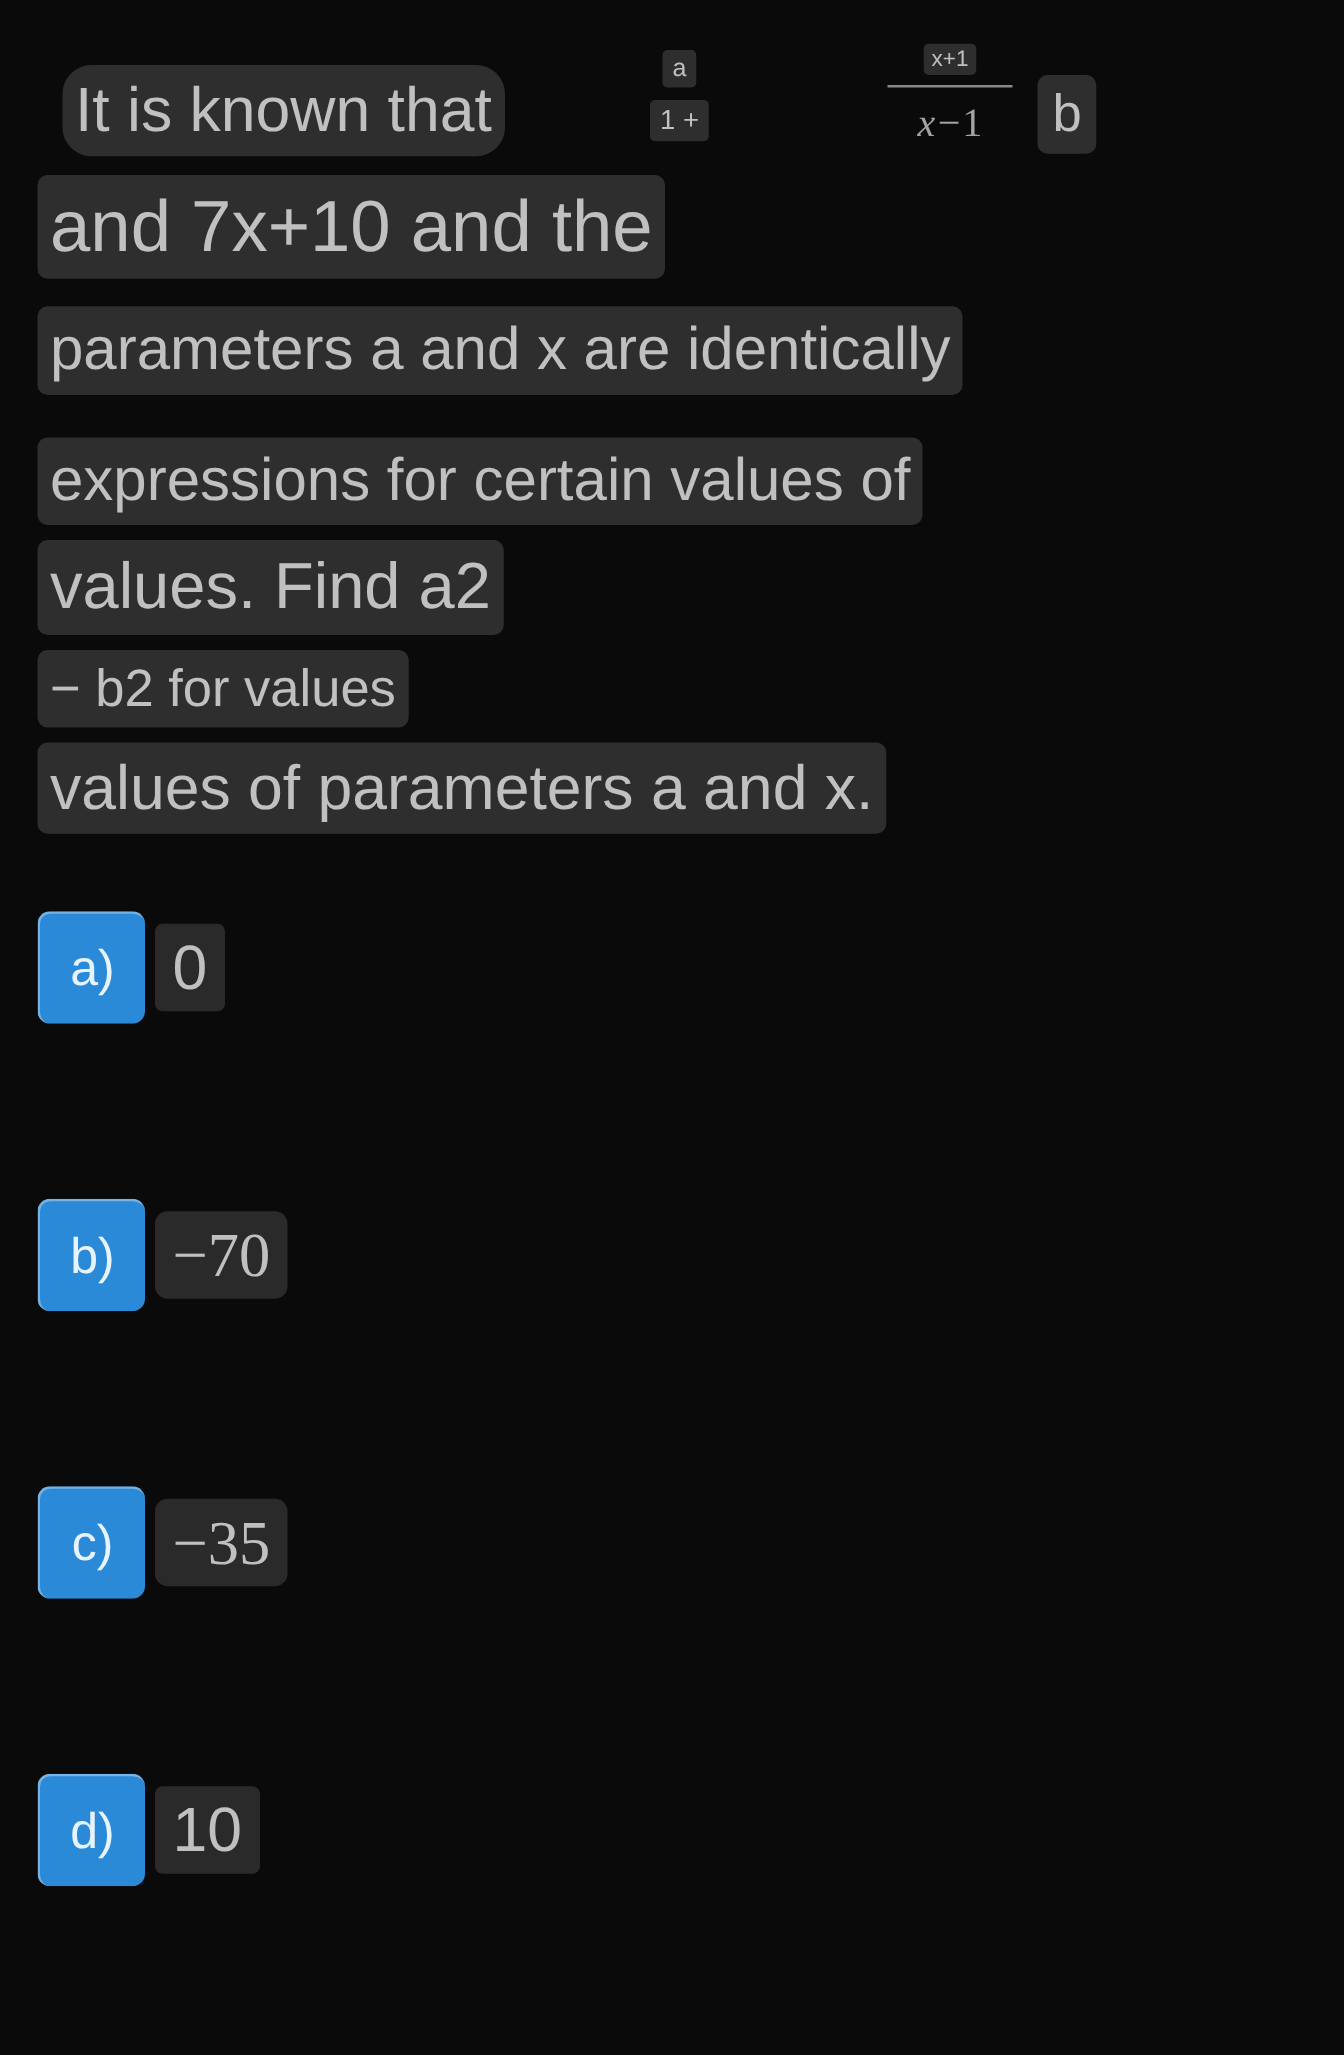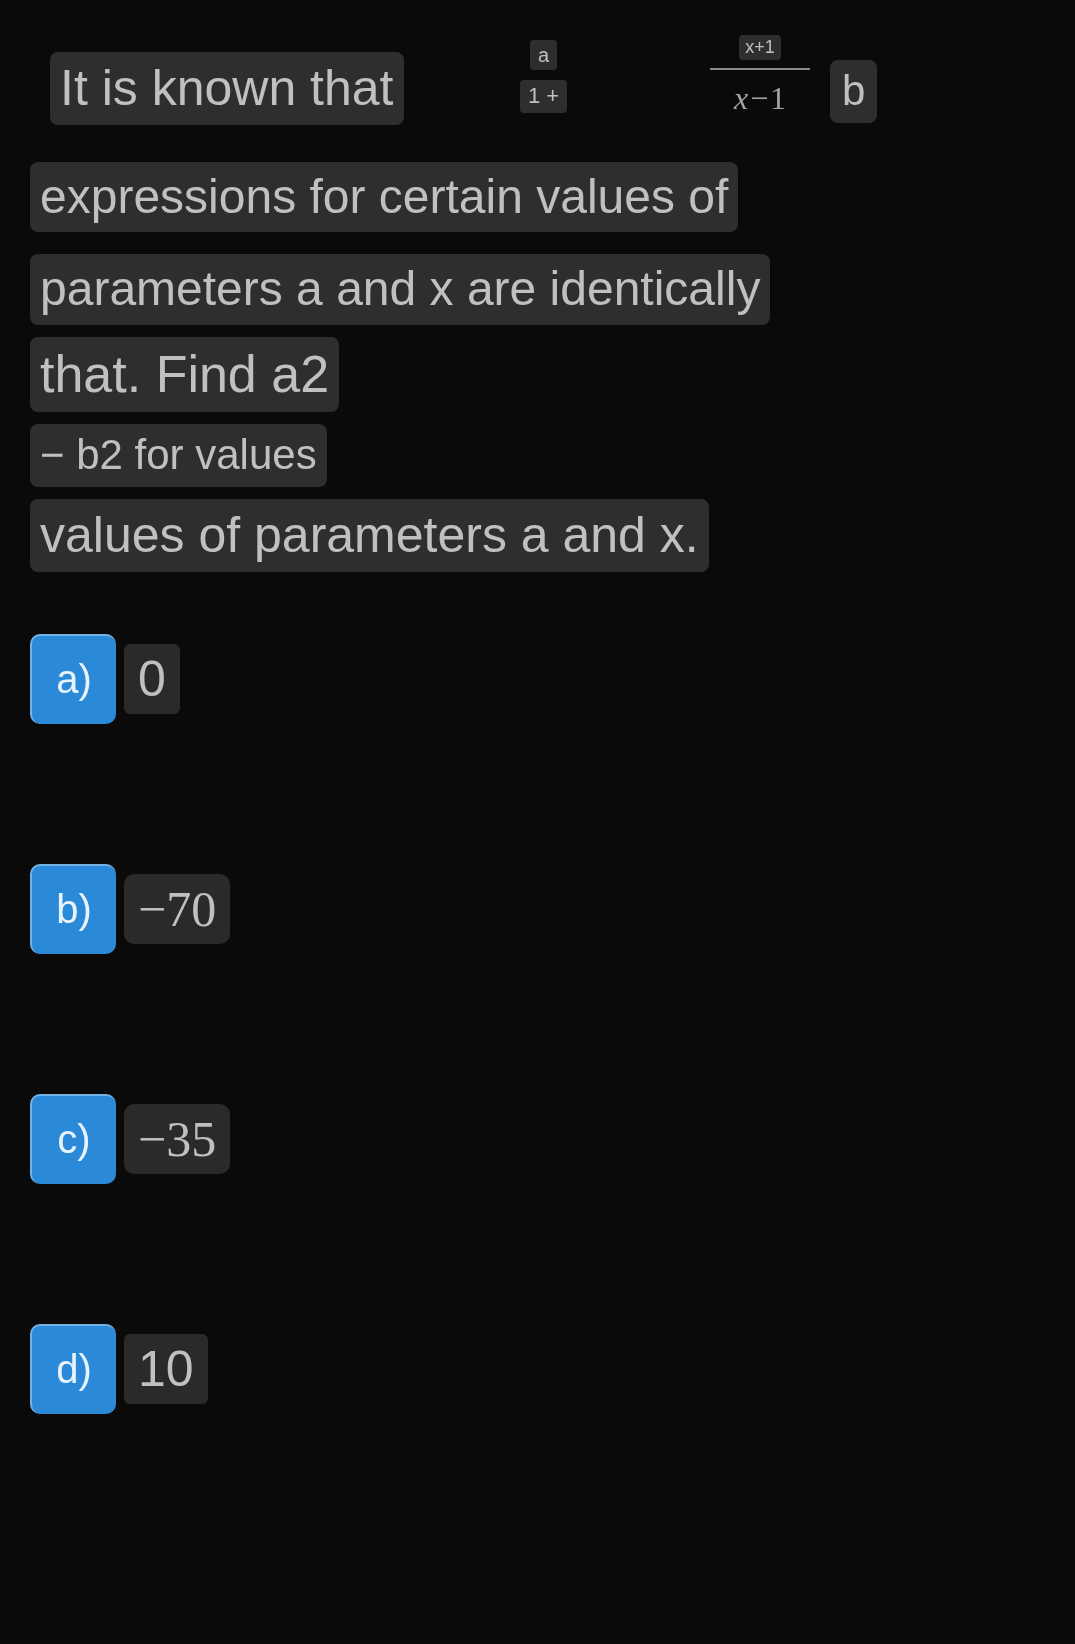--- a/index.html
+++ b/index.html
@@ -34,20 +34,21 @@
     }
     .line1 {
       position: relative;
       height: 90px;
     }
     .line1-text {
       font-size: 50px;
       position: absolute;
       left: 20px;
       top: 10px;
+      border-radius: 23px;
     }
     .frac-block-1 {
       position: absolute;
       left: 490px;
       top: 0;
       display: flex;
       flex-direction: column;
       align-items: center;
     }
     .frac-small-a {
@@ -159,31 +160,34 @@
       <span class="frac-top">x+1</span>
       <div class="frac-bar"></div>
       <span class="frac-bottom-math">
         <span>x</span><span>−</span><span style="font-style:normal;">1</span>
       </span>
     </div>
 
     <span class="trailing-b">b</span>
   </div>
 
+  <div class="line">
+    <span class="text-fragment line-large">and 7x+10 and the</span>
+  </div>
+
+  <div class="line" style="margin-top:18px;">
+    <span class="text-fragment line-med">parameters a and x are identically</span>
+  </div>
 
   <div class="line" style="margin-top:30px;">
     <span class="text-fragment line-med">expressions for certain values of</span>
   </div>
 
-  <div class="line" style="margin-top:18px;">
-    <span class="text-fragment line-med">parameters a and x are identically</span>
-  </div>
-
   <div class="line" style="margin-top:6px;">
-    <span class="text-fragment" style="font-size:52px;">that. Find a2</span>
+    <span class="text-fragment" style="font-size:52px;">values. Find a2</span>
   </div>
 
   <div class="line" style="margin-top:6px;">
     <span class="text-fragment" style="font-size:42px;">− b2 for values</span>
   </div>
 
   <div class="line" style="margin-top:6px;">
     <span class="text-fragment" style="font-size:50px;">values of parameters a and x.</span>
   </div>
 </div>

